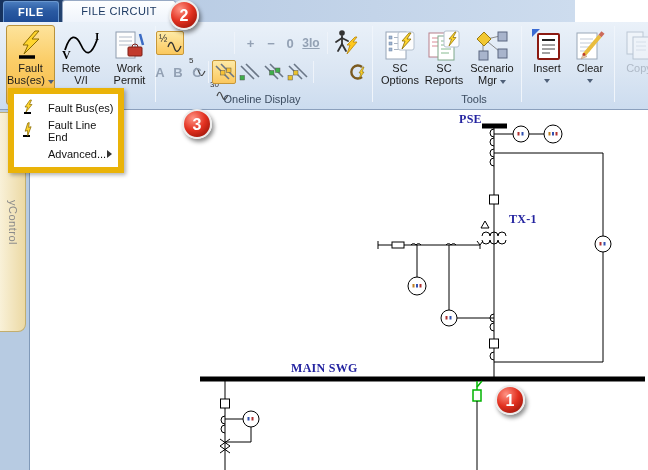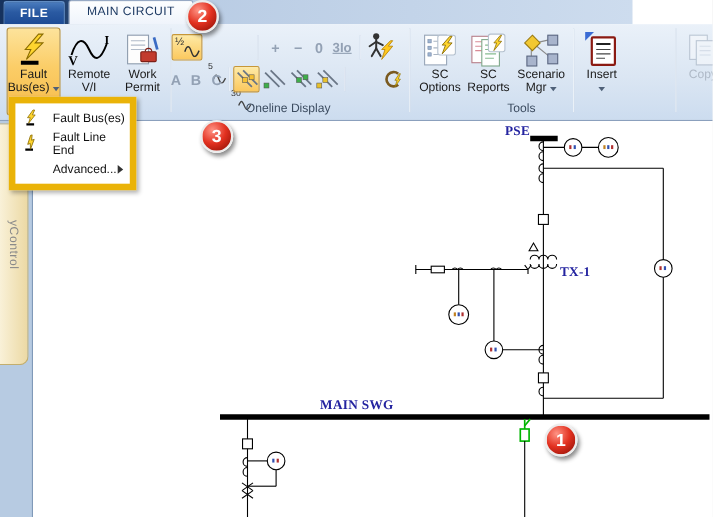--- a/index.html
+++ b/index.html
@@ -73,21 +73,21 @@
     text-align:center; line-height:27px;
     box-shadow:2px 3px 4px rgba(0,0,0,.45); }
 </style>
 </head>
 <body>
 
 <div class="root">
 
   <div class="tabstrip">
     <div class="tab-file">FILE</div>
-    <div class="tab-sc">MAIN CIRCUIT</div>
+    <div class="tab-sc">FILE CIRCUIT</div>
   </div>
 
   <div class="ribbon"></div>
 
   <div class="bigbtn pressed" style="left:6px;top:25px;width:49px;height:80px;">
     <span class="bicon">
       <svg width="34" height="32" viewBox="0 0 34 32">
         <polygon points="21,1 9,15 14,15 10,24 25,9 18,9 25,1" fill="#ffd52e" stroke="#8a6c00" stroke-width="1"></polygon>
         <line x1="5" y1="27" x2="21" y2="27" stroke="#000" stroke-width="3.5"></line>
       </svg>
@@ -273,20 +273,37 @@
         <line x1="11" y1="12" x2="24" y2="12" stroke="#222" stroke-width="2"></line>
         <line x1="11" y1="17" x2="24" y2="17" stroke="#444"></line>
         <line x1="11" y1="21" x2="24" y2="21" stroke="#444"></line>
         <line x1="11" y1="25" x2="19" y2="25" stroke="#444"></line>
       </svg>
     </span>
     <span class="blabel">Insert</span>
     <span class="dd" style="margin-top:5px;"></span>
   </div>
 
+  <div class="bigbtn" style="left:569px;top:25px;width:42px;height:80px;">
+    <span class="bicon">
+      <svg width="32" height="34" viewBox="0 0 32 34">
+        <rect x="3" y="5" width="20" height="26" fill="#fff" stroke="#9aa8b8"></rect>
+        <line x1="6" y1="11" x2="19" y2="11" stroke="#c3ccd8"></line>
+        <line x1="6" y1="15" x2="19" y2="15" stroke="#c3ccd8"></line>
+        <line x1="6" y1="19" x2="19" y2="19" stroke="#c3ccd8"></line>
+        <line x1="6" y1="23" x2="16" y2="23" stroke="#c3ccd8"></line>
+        <line x1="10" y1="27" x2="26" y2="8" stroke="#e9bd3e" stroke-width="4"></line>
+        <line x1="26" y1="8" x2="29" y2="4.5" stroke="#cc6a5a" stroke-width="4"></line>
+        <polygon points="7,31 9.5,25.5 13,28.5" fill="#e8c9a8" stroke="#b09070" stroke-width=".5"></polygon>
+        <circle cx="10" cy="26.5" r="1.4" fill="#c03a2a"></circle>
+      </svg>
+    </span>
+    <span class="blabel">Clear</span>
+    <span class="dd" style="margin-top:5px;"></span>
+  </div>
 
   <div class="vsep" style="left:614px;"></div>
 
   <div class="bigbtn disabled" style="left:618px;top:25px;width:42px;height:80px;">
     <span class="bicon">
       <svg width="30" height="32" viewBox="0 0 30 32">
         <rect x="3" y="2" width="16" height="22" fill="#f7f9fc" stroke="#9aa8b8"></rect>
         <rect x="9" y="7" width="16" height="22" fill="#f7f9fc" stroke="#9aa8b8"></rect>
         <line x1="12" y1="12" x2="22" y2="12" stroke="#ccd4de"></line>
         <line x1="12" y1="16" x2="22" y2="16" stroke="#ccd4de"></line>
@@ -397,21 +414,21 @@
       <g stroke="#00b400" stroke-width="1.5">
         <line x1="447" y1="271" x2="447" y2="280"></line>
         <line x1="447" y1="277" x2="452" y2="271"></line>
         <rect x="443" y="280" width="8" height="11" fill="#fff"></rect>
       </g>
       <line x1="447" y1="291" x2="447" y2="360"></line>
     </svg>
   </div>
 
   <div class="dlabel" style="left:459px;top:112px;">PSE</div>
-  <div class="dlabel" style="left:509px;top:212px;margin-top:28px;">TX-1</div>
+  <div class="dlabel" style="left:509px;top:212px;">TX-1</div>
   <div class="dlabel" style="left:291px;top:361px;">MAIN SWG</div>
 
   <div class="menu">
     <div class="menu-item">
       <span class="mi-icon">
         <svg width="16" height="16" viewBox="0 0 16 16">
           <line x1="3" y1="14" x2="10" y2="14" stroke="#000" stroke-width="2"></line>
           <polygon points="9,1 4,8 6.5,8 5,13 11,5.5 8.5,5.5 10.5,1" fill="#ffd52e" stroke="#8a6c00" stroke-width=".7"></polygon>
         </svg>
       </span>

